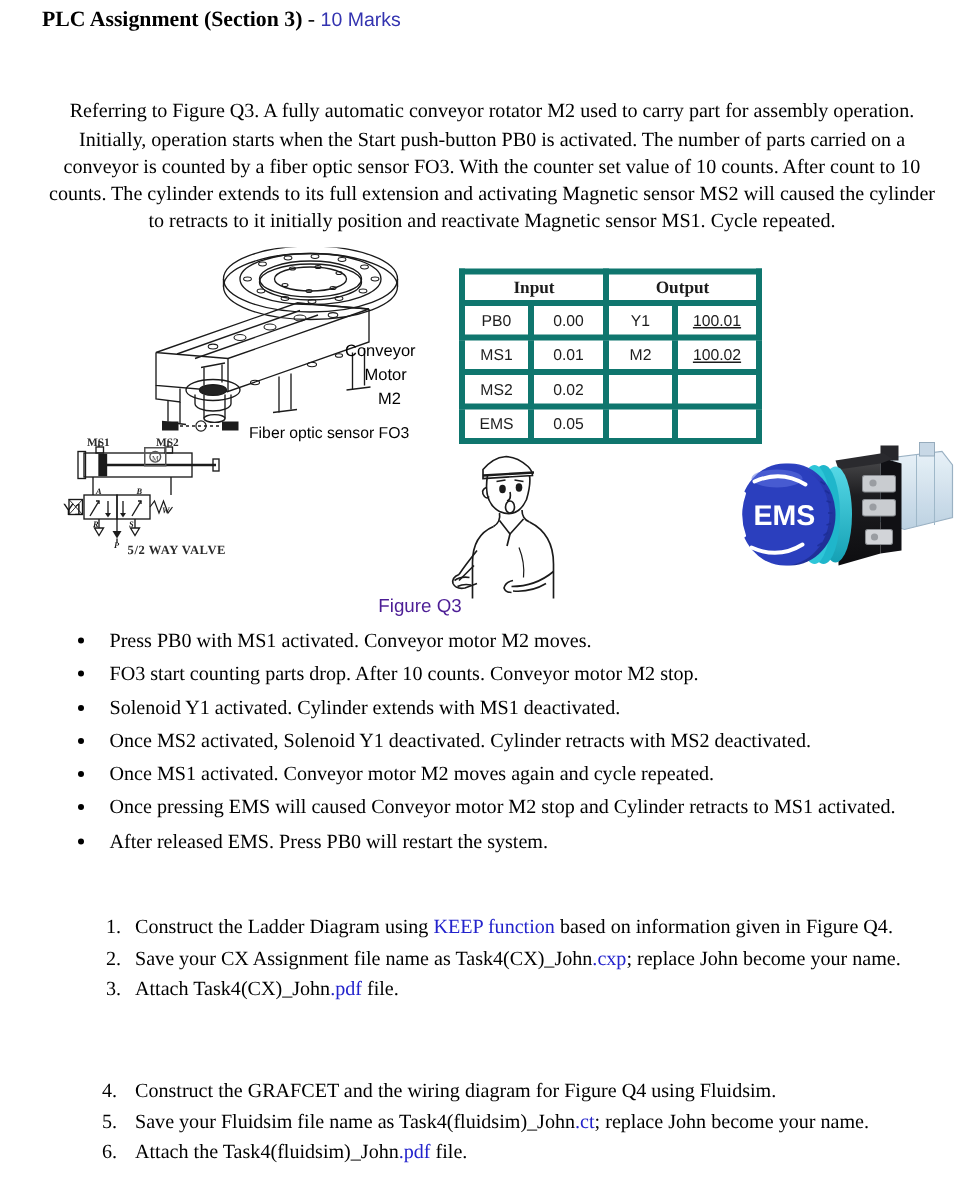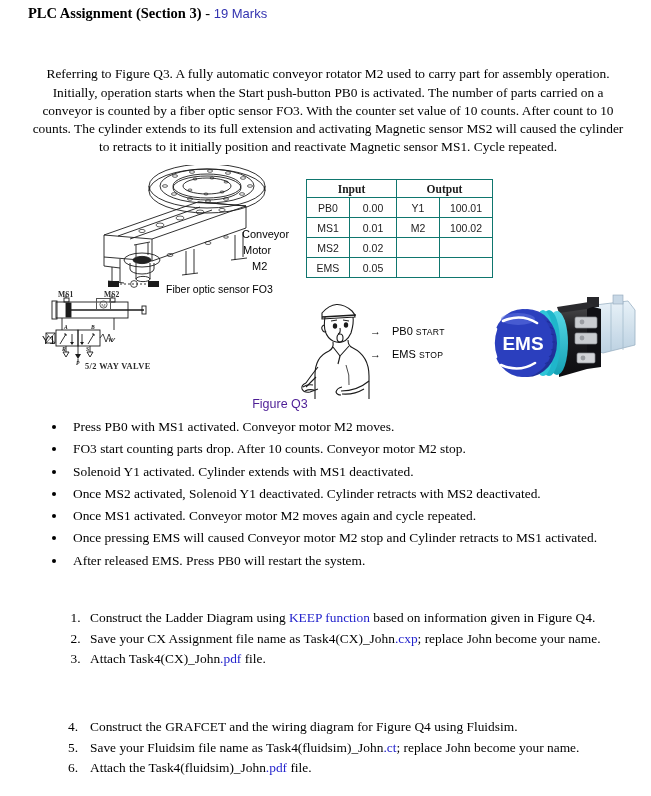--- a/index.html
+++ b/index.html
@@ -65,21 +65,21 @@
     height: 130px;
   }
   .conv-label {
     position: absolute;
     font-family: "Liberation Sans", sans-serif;
     font-size: 11px;
     line-height: 14px;
     color: #000;
     white-space: nowrap;
   }
-  .conv-label.l1 { left: 142px; top: 62px; }
+  .conv-label.l1 { left: 130px; top: 62px; }
   .conv-label.l2 { left: 143px; top: 78px; }
   .conv-label.l3 { left: 152px; top: 94px; }
   .fo-label {
     position: absolute;
     left: 66px;
     top: 118px;
     font-family: "Liberation Sans", sans-serif;
     font-size: 10.5px;
     white-space: nowrap;
   }
@@ -87,35 +87,35 @@
   
   .io-table {
     position: absolute;
     left: 306px;
     top: 14px;
     border-collapse: collapse;
     font-family: "Liberation Sans", sans-serif;
     font-size: 10.5px;
   }
   .io-table td, .io-table th {
-    border: 1px solid #0f766e;
+    border: 4px solid #0f766e;
     padding: 2px 6px;
     text-align: center;
     height: 15px;
     color: #1c1c1c;
   }
   .io-table th {
     font-family: "Liberation Serif", serif;
     font-weight: bold;
     font-size: 11.5px;
     padding: 1px 6px;
   }
   .io-table td.c-addr { min-width: 34px; }
   .io-table td.c-name { min-width: 30px; }
-  .io-table td.c-oaddr { min-width: 40px; }
+  .io-table td.c-oaddr { min-width: 40px; text-decoration: underline; }
 
   
   .valve-wrap {
     position: absolute;
     left: 42px;
     top: 125px;
     width: 130px;
     height: 90px;
   }
   .valve-cap {
@@ -237,21 +237,21 @@
     width: 20px;
     text-align: right;
   }
   ol li { padding-left: 6px; }
   .blue { color: #2222cc; }
 </style>
 </head>
 <body>
 
 <div class="doc-title">
-  <span>PLC Assignment (Section 3)</span><span class="dash"> - </span><span class="marks">19 Marks</span>
+  <span>PLC Assignment (Section 3)</span><span class="dash"> - </span><span class="marks">10 Marks</span>
 </div>
 
 <p class="intro">Referring to Figure Q3. A fully automatic conveyor rotator M2 used to carry part for assembly operation. Initially, operation starts when the Start push-button PB0 is activated. The number of parts carried on a conveyor is counted by a fiber optic sensor FO3. With the counter set value of 10 counts. After count to 10 counts. The cylinder extends to its full extension and activating Magnetic sensor MS2 will caused the cylinder to retracts to it initially position and reactivate Magnetic sensor MS1. Cycle repeated.</p>
 
 <div class="figure-area">
 
   <div class="conveyor-wrap">
     <svg width="200" height="130" viewBox="0 0 200 130">
       <g fill="none" stroke="#1b1b1b" stroke-width="0.9">
 
@@ -492,28 +492,20 @@
         <path d="M69 86 q-12 10 -28 10"></path>
         <path d="M64 94 q-10 6 -22 5"></path>
 
         <path d="M42 92 q-5 1 -6 5 q1 3 5 3"></path>
 
         <path d="M46 70 q4 10 3 20" stroke-width="0.8"></path>
       </g>
     </svg>
   </div>
 
-  <div class="push-labels">
-    <div>
-      <span class="arrow-col">→</span><span>PB0</span>&nbsp;<span class="sm">START</span>
-    </div>
-    <div>
-      <span class="arrow-col">→</span><span>EMS</span>&nbsp;<span class="sm">STOP</span>
-    </div>
-  </div>
 
   <svg class="ems-photo" viewBox="0 0 165 95">
     <defs>
       <linearGradient id="capG" x1="0" y1="0" x2="1" y2="1">
         <stop offset="0%" stop-color="#4358d8"></stop>
         <stop offset="45%" stop-color="#2a3cb8"></stop>
         <stop offset="100%" stop-color="#1b2a88"></stop>
       </linearGradient>
       <linearGradient id="ringG" x1="0" y1="0" x2="0" y2="1">
         <stop offset="0%" stop-color="#56d8e6"></stop>

